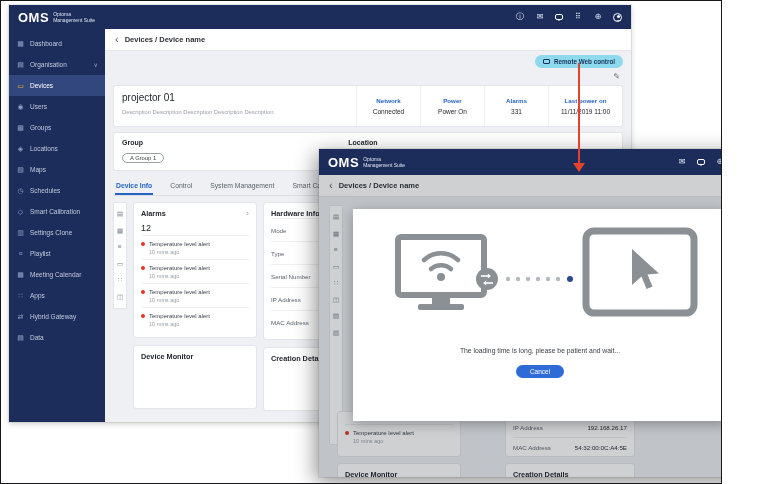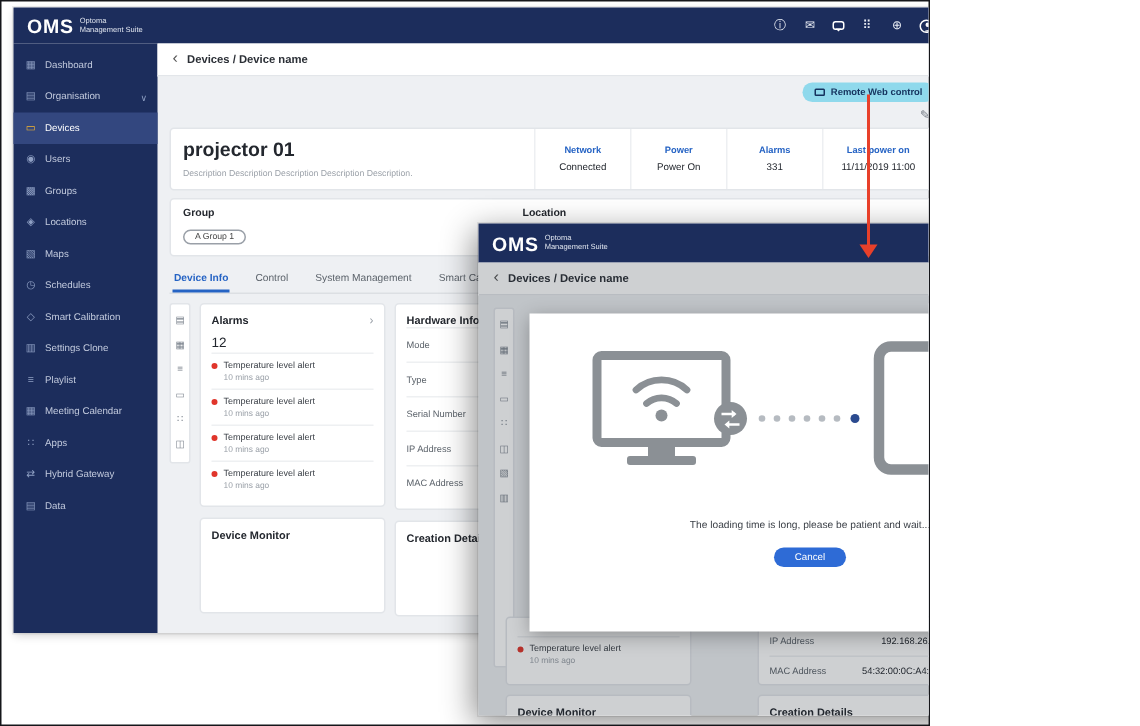--- a/index.html
+++ b/index.html
@@ -1,18 +1,18 @@
 <!DOCTYPE html>
 <html><head>
 <meta charset="utf-8">
 <style>
   * { margin:0; padding:0; box-sizing:border-box; }
   html,body { background:#fff; }
   body { font-family:"Liberation Sans", sans-serif; }
-  .screen { position:relative; width:620px; height:484px; background:#fff; border:1px solid #15161a; overflow:hidden; }
+  .screen { position:relative; width:722px; height:484px; background:#fff; border:1px solid #15161a; overflow:hidden; }
 
   
   .app-header { background:#1c2d5c; display:flex; align-items:center; padding:0 9px; color:#fff; flex:0 0 auto; }
   .logo { display:flex; align-items:center; gap:4px; }
   .logo-text { font-size:13px; font-weight:bold; letter-spacing:.5px; }
   .logo-sub { font-size:5px; line-height:6px; color:#dfe4ee; }
   .header-icons { margin-left:auto; display:flex; align-items:center; gap:10px; }
   .hicon { font-size:8px; color:#e8ecf4; width:10px; text-align:center; line-height:1; }
   .icon-chat { width:8px; height:6px; border:1px solid #fff; border-radius:2px; position:relative; display:inline-block; }
   .icon-chat::after { content:""; position:absolute; left:1px; bottom:-4px; border:2px solid transparent; border-top-color:#fff; }
@@ -40,21 +40,21 @@
   .side-item.active .sicon { color:#f3b430; }
   .side-item .chev { margin-left:auto; font-size:6px; color:#8fa0c4; }
   .content { flex:1; display:flex; flex-direction:column; min-width:0; }
   .content-main { flex:1; position:relative; padding:6px 8px; }
   .remote-btn { position:absolute; top:4px; right:8px; height:13px; background:#8fd9ec; border:none; border-radius:7px;
                 display:flex; align-items:center; gap:4px; padding:0 8px; font-size:6.3px; color:#15335e; font-weight:bold; cursor:pointer; }
   .remote-icon { width:7px; height:5px; border:1px solid #15335e; border-radius:1px; display:inline-block; }
   .edit-icon { position:absolute; top:22px; right:11px; font-size:8px; color:#6f7680; line-height:1; }
   .device-card { margin-top:28px; background:#fff; border-radius:3px; border:1px solid #e2e5e9; display:flex; min-height:42px; }
   .device-left { flex:1; padding:6px 8px; }
-  .device-title { font-size:13px; font-weight:bold; color:#23272e; }
+  .device-title { font-size:10px; font-weight:normal; color:#23272e; }
   .device-desc { font-size:5.8px; color:#9aa0a8; margin-top:6px; }
   .stat-col { width:64px; border-left:1px solid #edeff2; display:flex; flex-direction:column; align-items:center; justify-content:center; gap:4px; padding:4px 2px; text-align:center; }
   .stat-col.wide { width:74px; }
   .stat-label { font-size:6.2px; color:#2563c4; font-weight:bold; }
   .stat-value { font-size:6.5px; color:#23272e; }
   .group-card { margin-top:5px; background:#fff; border-radius:3px; border:1px solid #e2e5e9; display:flex; padding:6px 8px; min-height:33px; }
   .group-left { width:46%; }
   .gl-label { font-size:7px; font-weight:bold; color:#23272e; }
   .chip { display:inline-block; margin-top:4px; border:1px solid #9aa0a8; border-radius:7px; padding:1px 7px; font-size:5.8px; color:#444; }
   .loc-value { font-size:6.2px; color:#444; margin-top:4px; }

